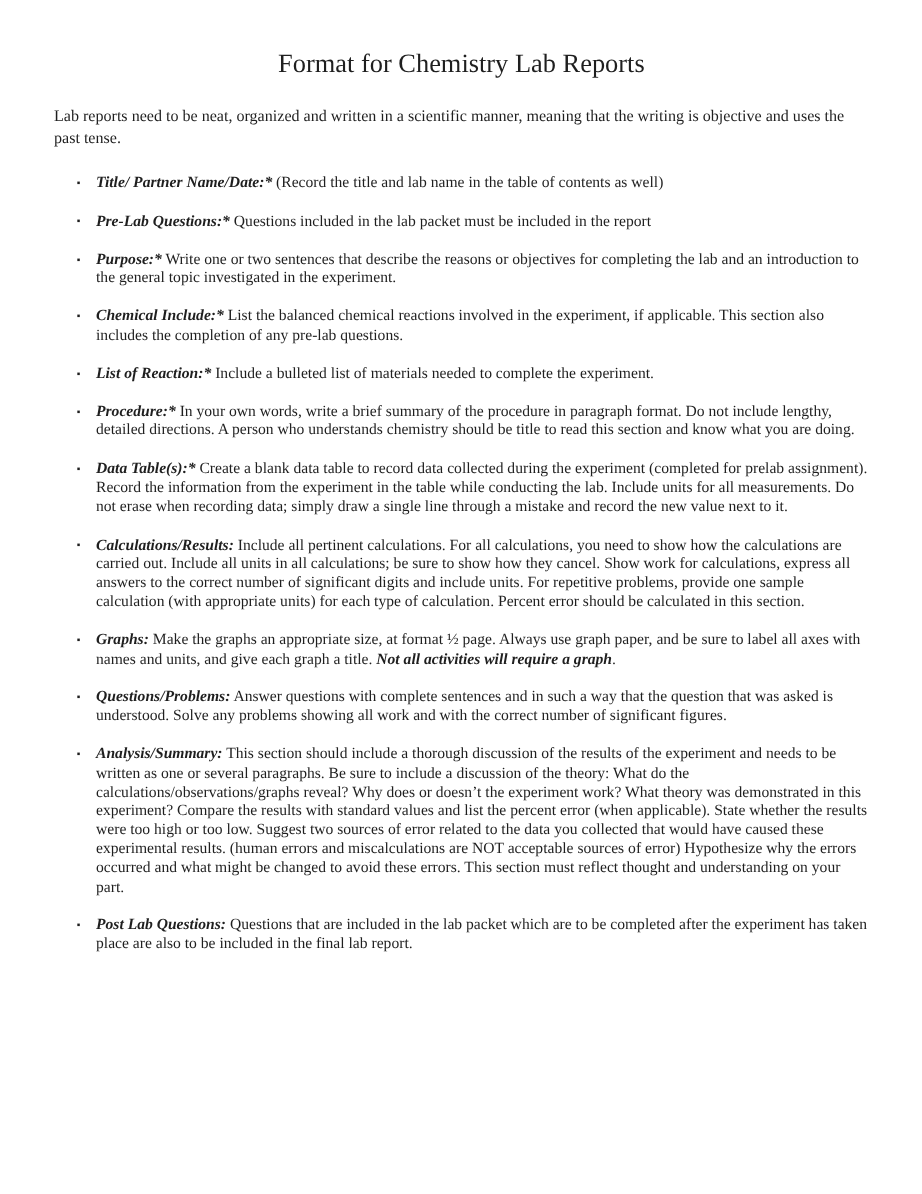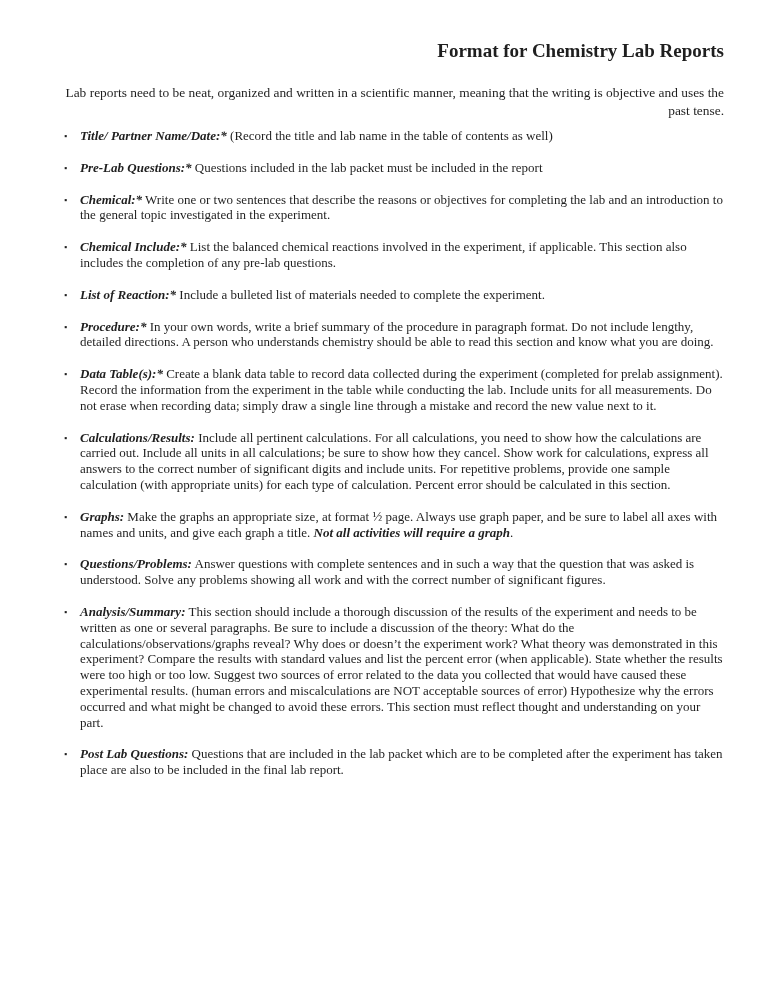--- a/index.html
+++ b/index.html
@@ -8,30 +8,29 @@
     height: 995px;
     background: #ffffff;
     color: #1f1f1f;
     font-family: "Liberation Serif", serif;
     position: relative;
     overflow: hidden;
     box-sizing: border-box;
   }
   .content { padding: 40px 44px 0 45px; }
   .doc-title {
-    font-size: 19px;
-    font-weight: bold;
-    text-align: right;
+    font-size: 22px;
+    font-weight: normal;
+    text-align: center;
     margin: 0 0 22px 0;
   }
   .intro {
     font-size: 13.4px;
     line-height: 18px;
-    margin: 0 0 8px 0;
-    text-align: right;
+    margin: 0 0 20px 0;
   }
   .doc-list {
     list-style: none;
     margin: 0;
     padding: 0;
     font-size: 13px;
     line-height: 15.8px;
   }
   .doc-list li {
     position: relative;
@@ -66,33 +65,33 @@
       <li>
         <span class="bullet">▪</span>
         <b>Title/ Partner Name/Date:*</b><span>  (Record the title and lab name in the table of contents as well)</span>
       </li>
       <li>
         <span class="bullet">▪</span>
         <b>Pre-Lab Questions:*</b><span> Questions included in the lab packet must be included in the report</span>
       </li>
       <li>
         <span class="bullet">▪</span>
-        <b>Chemical:*</b><span> Write one or two sentences that describe the reasons or objectives for completing the lab and an introduction to the general topic investigated in the experiment.</span>
+        <b>Purpose:*</b><span> Write one or two sentences that describe the reasons or objectives for completing the lab and an introduction to the general topic investigated in the experiment.</span>
       </li>
       <li>
         <span class="bullet">▪</span>
         <b>Chemical Include:*</b><span> List the balanced chemical reactions involved in the experiment, if applicable. This section also includes the completion of any pre-lab questions.</span>
       </li>
       <li>
         <span class="bullet">▪</span>
         <b>List of Reaction:*</b><span> Include a bulleted list of materials needed to complete the experiment.</span>
       </li>
       <li>
         <span class="bullet">▪</span>
-        <b>Procedure:*</b><span> In your own words, write a brief summary of the procedure in paragraph format. Do not include lengthy, detailed directions. A person who understands chemistry should be able to read this section and know what you are doing.</span>
+        <b>Procedure:*</b><span> In your own words, write a brief summary of the procedure in paragraph format. Do not include lengthy, detailed directions. A person who understands chemistry should be title to read this section and know what you are doing.</span>
       </li>
       <li>
         <span class="bullet">▪</span>
         <b>Data Table(s):*</b><span> Create a blank data table to record data collected during the experiment (completed for prelab assignment).  Record the information from the experiment in the table while conducting the lab.  Include units for all measurements.  Do not erase when recording data; simply draw a single line through a mistake and record the new value next to it.</span>
       </li>
     </ul>
 
 
     <ul class="doc-list">
       <li>

